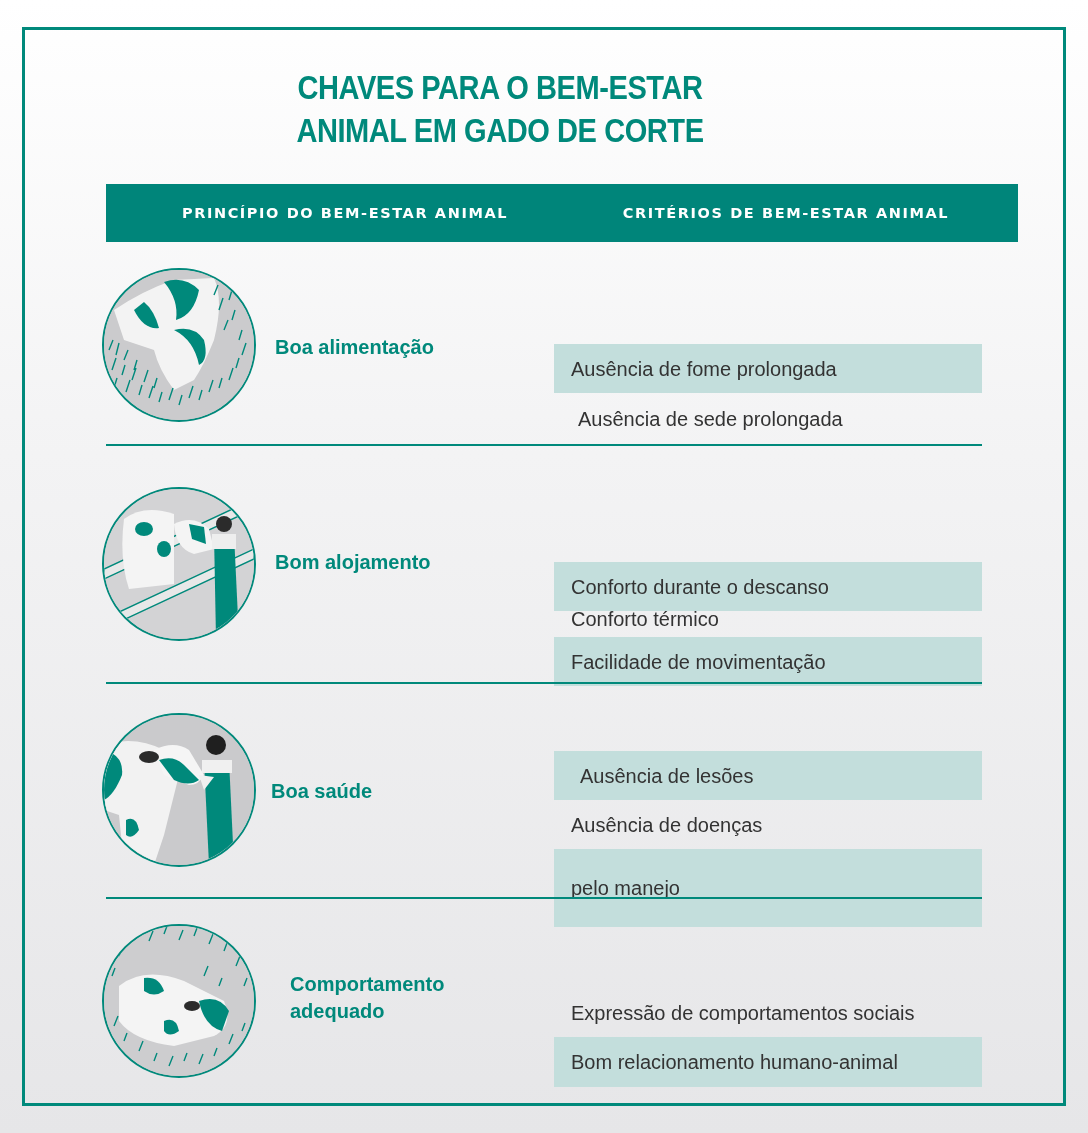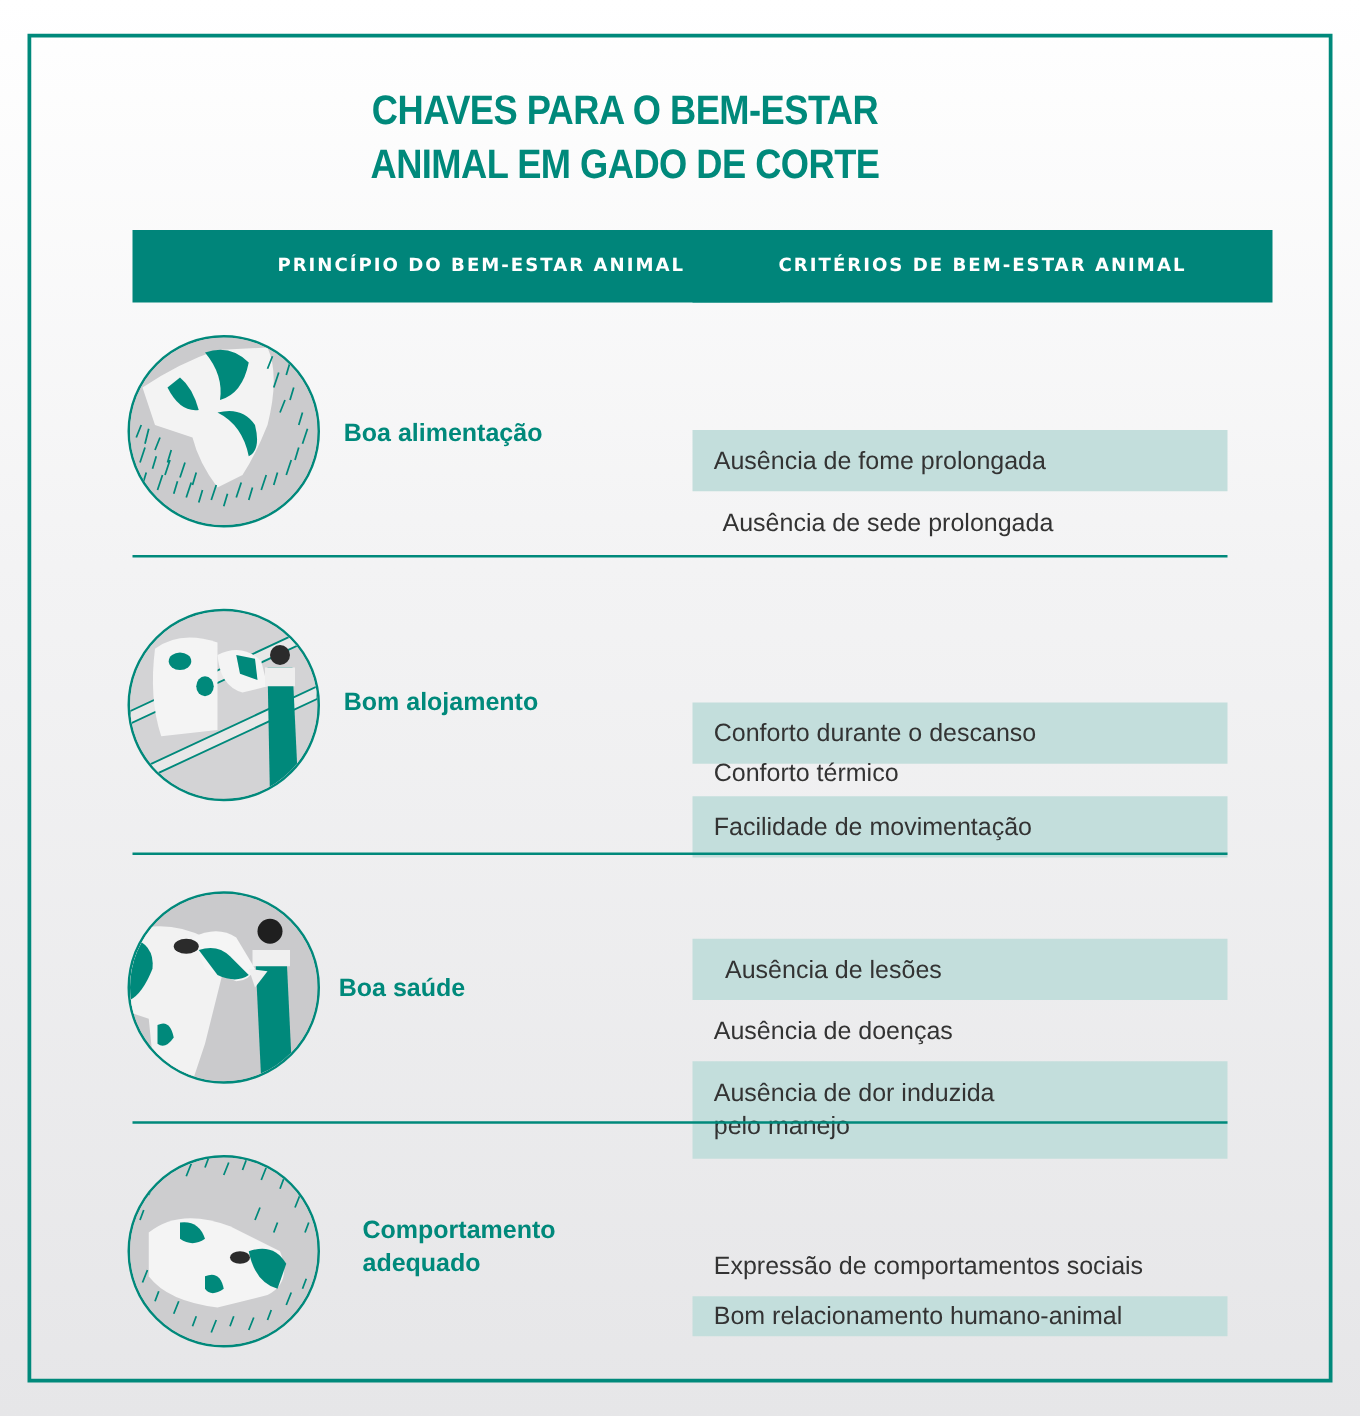--- a/index.html
+++ b/index.html
@@ -18,21 +18,21 @@
     letter-spacing: -0.5px;
     font-family: "Liberation Sans", sans-serif;
   }
   .title div { transform: scaleX(0.88); }
   .hdr {
     position: absolute; top: 184px; height: 58px; background: #00857a;
     color: #fff; font-weight: 700; font-size: 14.5px; letter-spacing: 1.6px;
     display: flex; align-items: center; justify-content: center;
     font-family: "DejaVu Sans", sans-serif;
   }
-  .hdr-left { left: 106px; width: 478px; padding-left: 40px; }
+  .hdr-left { left: 106px; width: 478px; }
   .hdr-right { left: 554px; width: 464px; }
   .circle {
     position: absolute; width: 150px; height: 150px; border-radius: 50%;
     border: 2px solid #00897b; overflow: hidden; background: #cfcfd1;
   }
   .circle svg { display: block; }
   .principle {
     position: absolute; color: #00897b; font-weight: 700; font-size: 20px; line-height: 27px;
   }
   .crit {
@@ -107,21 +107,20 @@
     <circle cx="112" cy="30" r="10" fill="#1f1f1f"></circle>
     <path d="M100 45 L125 45 L130 150 L105 150Z" fill="#00897b"></path>
     <path d="M98 45 L128 45 L128 58 L98 58Z" fill="#f0f0f0"></path>
     <path d="M95 60 L110 62 L100 75 Z" fill="#f0f0f0"></path>
   </svg>
 </div>
 <div class="principle" style="left:271px; top:778px;">Boa saúde</div>
 <div class="crit hl" style="top:703px; height:49px;padding-left:26px;">Ausência de lesões</div>
 <div class="crit" style="top:753px; height:48px;">Ausência de doenças</div>
 <div class="crit hl" style="top:801px; height:78px; flex-direction:column; align-items:flex-start; justify-content:center;">
-  <span>Ausência de dor induzida</span>
   <span>pelo manejo</span>
 </div>
 <div class="divider" style="top:897px;"></div>
 
 <div class="circle" style="left:102px; top:924px;">
   <svg width="150" height="150" viewBox="0 0 150 150">
     <rect width="150" height="150" fill="#cdcdcf"></rect>
     <g stroke="#00897b" stroke-width="1.4" fill="none">
       <path d="M30 10 l3 -8 M45 15 l4 -10 M60 8 l3 -8 M75 14 l4 -10 M90 10 l3 -8 M105 18 l4 -10 M120 25 l3 -8 M132 40 l4 -10 M140 60 l3 -8 M15 30 l4 -10 M8 50 l3 -8 M10 100 l4 -10 M20 115 l3 -8 M35 125 l4 -10 M50 135 l3 -8 M65 140 l4 -10 M80 135 l3 -8 M95 138 l4 -10 M110 130 l3 -8 M125 118 l4 -10 M138 105 l3 -8 M100 50 l4 -10 M115 60 l3 -8"></path>
     </g>
@@ -130,13 +129,13 @@
     <path d="M60 95 Q72 90 75 105 Q65 112 60 105Z" fill="#00897b"></path>
     <path d="M95 75 Q115 68 125 85 L118 105 Q100 100 95 75Z" fill="#00897b"></path>
     <ellipse cx="88" cy="80" rx="8" ry="5" fill="#2b2b2b"></ellipse>
   </svg>
 </div>
 <div class="principle" style="left:290px; top:971px;">
   <div>Comportamento</div>
   <div>adequado</div>
 </div>
 <div class="crit" style="top:941px; height:48px;">Expressão de comportamentos sociais</div>
-<div class="crit hl" style="top:989px; height:32px;">Bom relacionamento humano-animal</div>
+<div class="crit hl" style="top:989px; height:50px;">Bom relacionamento humano-animal</div>
 
 </body></html>

